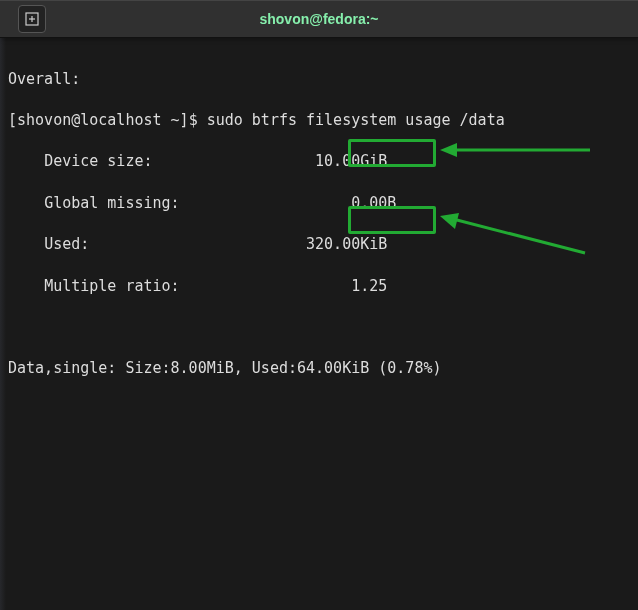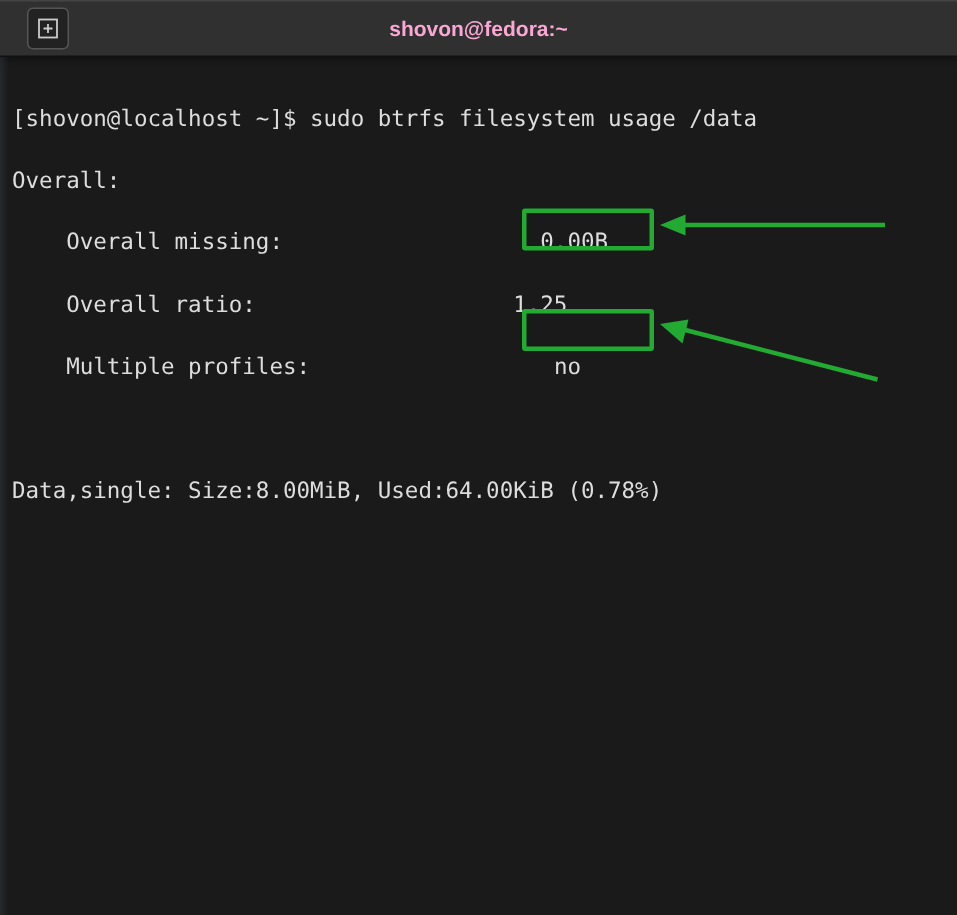--- a/index.html
+++ b/index.html
@@ -33,21 +33,21 @@
     background: #222;
     border: 1px solid #555;
     border-radius: 4px;
     display: flex;
     align-items: center;
     justify-content: center;
     color: #ccc;
     font-size: 14px;
   }
   .titlebar-title {
-    color: #f9a8d4;
+    color: #86efac;
     font-family: sans-serif;
     font-size: 14px;
     font-weight: bold;
   }
   .terminal {
     padding: 10px 8px 8px 8px;
     white-space: pre;
     line-height: 1.38;
     position: relative;
     color: #ddd;
@@ -81,25 +81,26 @@
         <line x1="7" y1="4" x2="7" y2="10" stroke="#ccc" stroke-width="1.2"></line>
         <line x1="4" y1="7" x2="10" y2="7" stroke="#ccc" stroke-width="1.2"></line>
       </svg>
   </div>
   <div class="titlebar-title">shovon@fedora:~</div>
 </div>
 
 <div class="left-gutter"></div>
 
 <div class="terminal">
+<span class="row">Overall:</span>
 <span class="row">[<span>shovon</span>@<span>localhost</span> <span>~</span>]<span>$</span> <span>sudo btrfs filesystem usage /data</span></span>
-<span class="row">Overall:</span>
-<span class="row">    <span>Overall missing:</span>                   <span>0.00B</span></span>
-<span class="row">    <span>Overall ratio:</span>                   <span>1.25</span></span>
-<span class="row">    <span>Multiple profiles:</span>                  <span>no</span></span>
+<span class="row">    <span>Device size:</span>                  <span>10.00GiB</span></span>
+<span class="row">    <span>Global missing:</span>                   <span>0.00B</span></span>
+<span class="row">    <span>Used:</span>                        <span>320.00KiB</span></span>
+<span class="row">    <span>Multiple ratio:</span>                   <span>1.25</span></span>
 <span class="row"> </span>
 <span class="row">Data,single: Size:8.00MiB, Used:64.00KiB (0.78%)</span>
 
 
 
 
 
 
 
 

